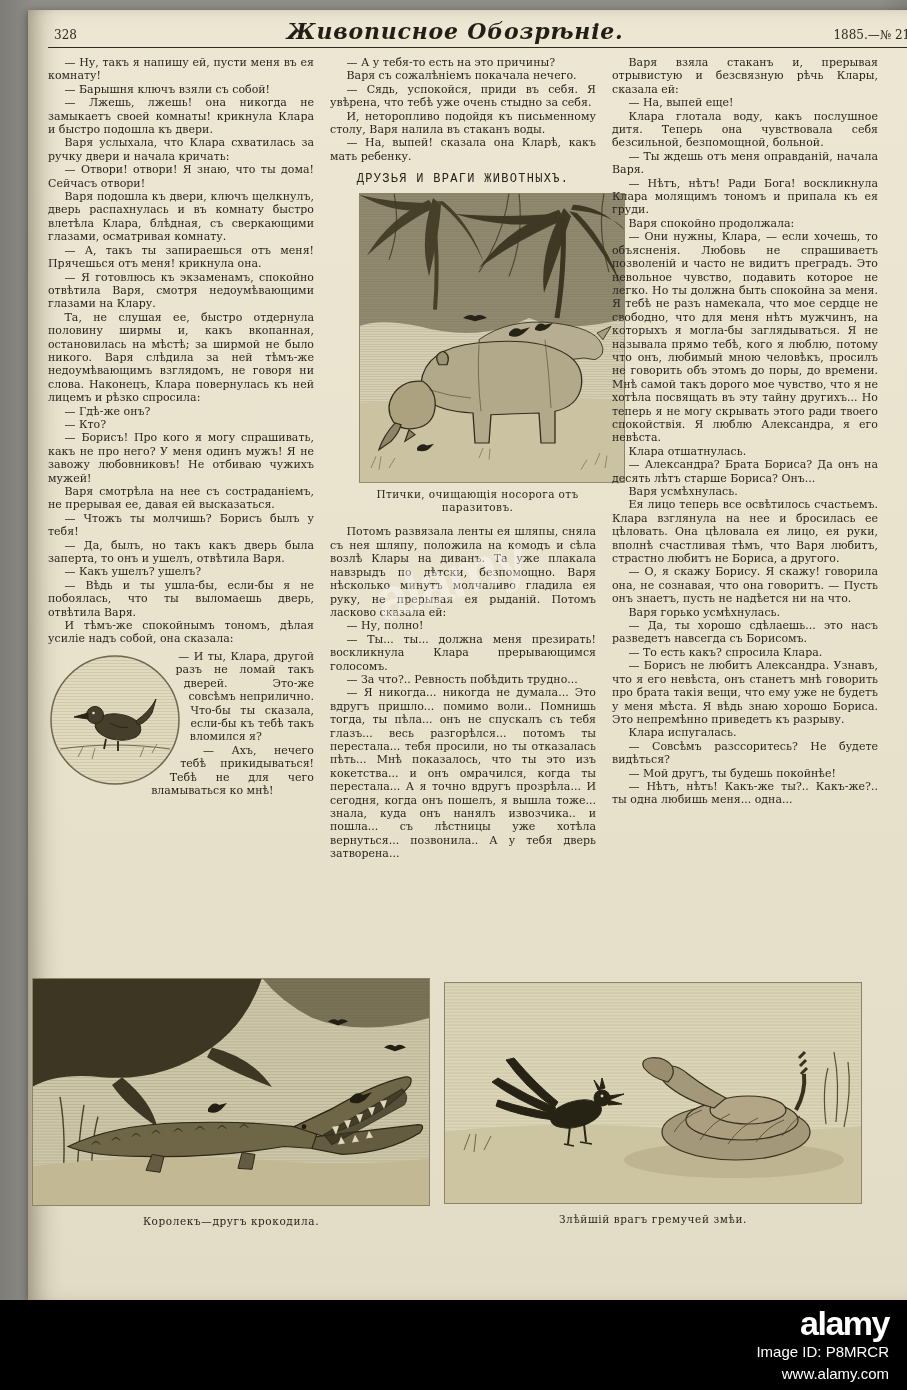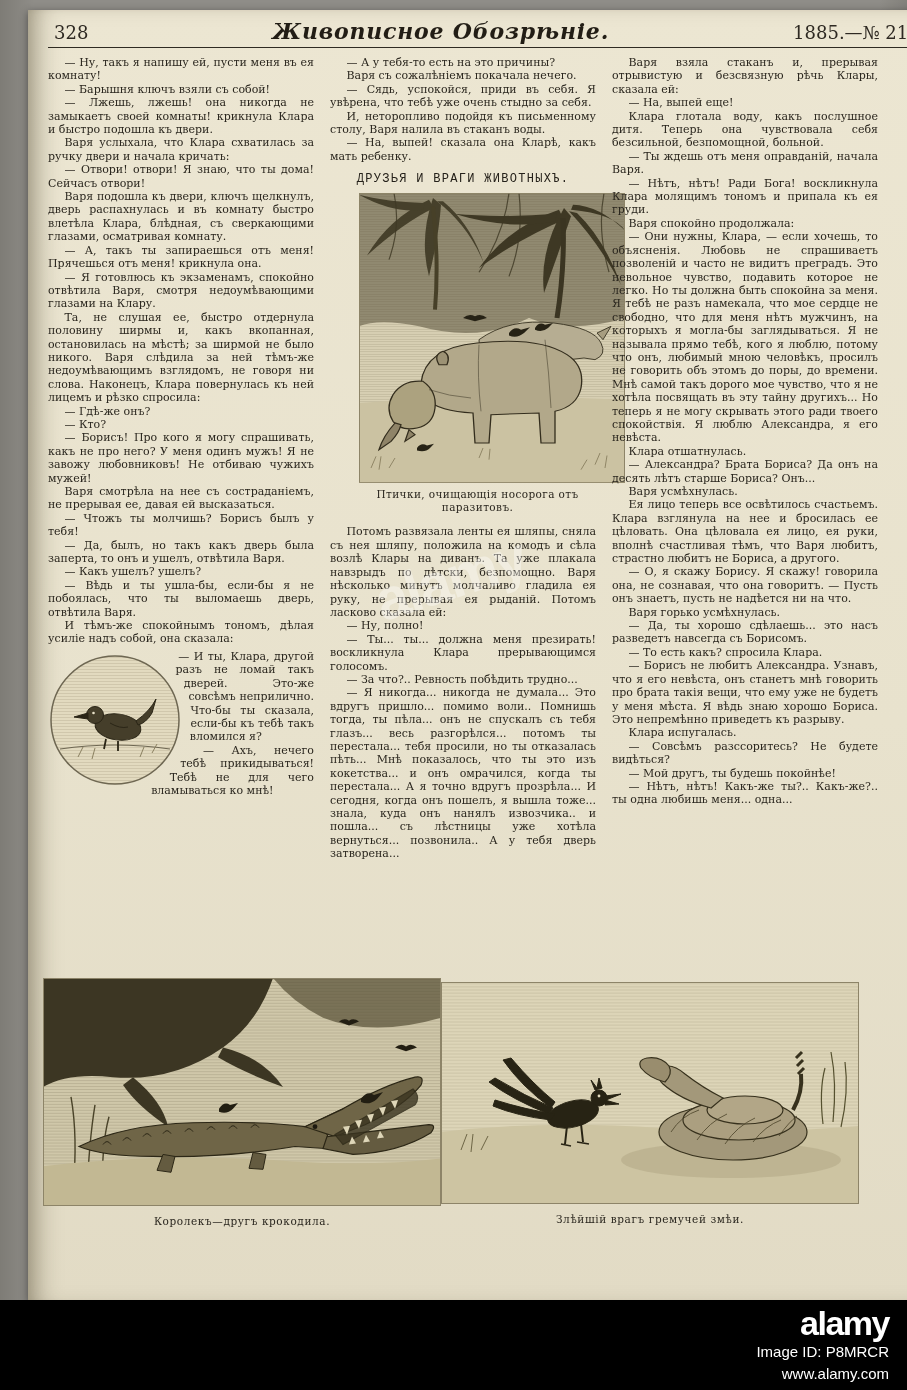--- a/index.html
+++ b/index.html
@@ -8,41 +8,41 @@
     background:linear-gradient(90deg,#7e7c76 0,#8f8d88 34px,#8f8d88 880px,#83817b 907px);
     font-family:"DejaVu Serif",serif;
   }
   .paper{
     position:absolute;left:28px;top:10px;width:872px;height:1286px;
     background:linear-gradient(180deg,#ece6d2 0%,#e8e2cd 55%,#e2dbc5 100%);
     box-shadow:inset 20px 0 28px -16px rgba(55,45,22,.55), inset -6px 0 12px -8px rgba(55,45,22,.3), 0 2px 8px rgba(0,0,0,.45);
     padding:6px 22px 0 20px;
   }
   .masthead{display:flex;justify-content:space-between;align-items:baseline;padding:2px 6px 0;}
-  .pageno,.issue{font-size:18px;color:#2e2922;}
+  .pageno,.issue{font-size:12px;color:#2e2922;}
   .mast-title{font-size:22px;font-weight:700;font-style:italic;letter-spacing:.8px;color:#221d15;}
   .rule{border-top:1.6px solid #2f2b22;margin:3px 0 8px;}
 
   .cols{display:flex;gap:16px;height:916px;overflow:hidden;}
   .col{width:266px;font-size:11px;line-height:1.22;color:#2a261e;text-align:justify;hyphens:auto;}
   .col p{margin:0;text-indent:1.5em;}
   .mid-small{font-size:11px;}
 
   .sect-head{text-align:center;font-size:12px;font-weight:400;letter-spacing:1.3px;margin:9px 0 6px;color:#25211a;text-indent:0;font-family:Liberation Mono, monospace;}
   figure{margin:0;}
   .fig-cap{text-align:center;font-size:10.5px;letter-spacing:.4px;color:#2a261e;text-indent:0;}
   .rhino-fig{margin:2px 0 0;padding-left:29px;}
   .rhino-fig svg{display:block;width:266px;height:290px;}
   .rhino-fig .fig-cap{margin:5px 0 12px;}
 
   .wrap-block{margin-top:4px;}
   .vignette{float:left;width:134px;height:134px;shape-outside:circle(50% at 50% 50%);margin:3px 9px 4px 0;}
   .vignette svg{display:block;width:134px;height:134px;}
 
-  .bottom-row{position:absolute;left:15px;top:968px;width:830px;display:flex;justify-content:flex-start;}
+  .bottom-row{position:absolute;left:4px;top:968px;width:830px;display:flex;justify-content:space-between;}
   .croc-fig svg{display:block;width:398px;height:228px;}
   .snake-fig svg{display:block;width:418px;height:222px;margin-top:4px;}
   .bottom-row .fig-cap{margin-top:9px;letter-spacing:.6px;}
 
   .wm{
     position:absolute;left:320px;top:545px;width:260px;text-align:center;pointer-events:none;
     font-family:"Liberation Sans",sans-serif;font-weight:700;font-size:58px;
     color:rgba(255,255,255,.38);transform:rotate(-18deg);letter-spacing:-2px;
   }
 

